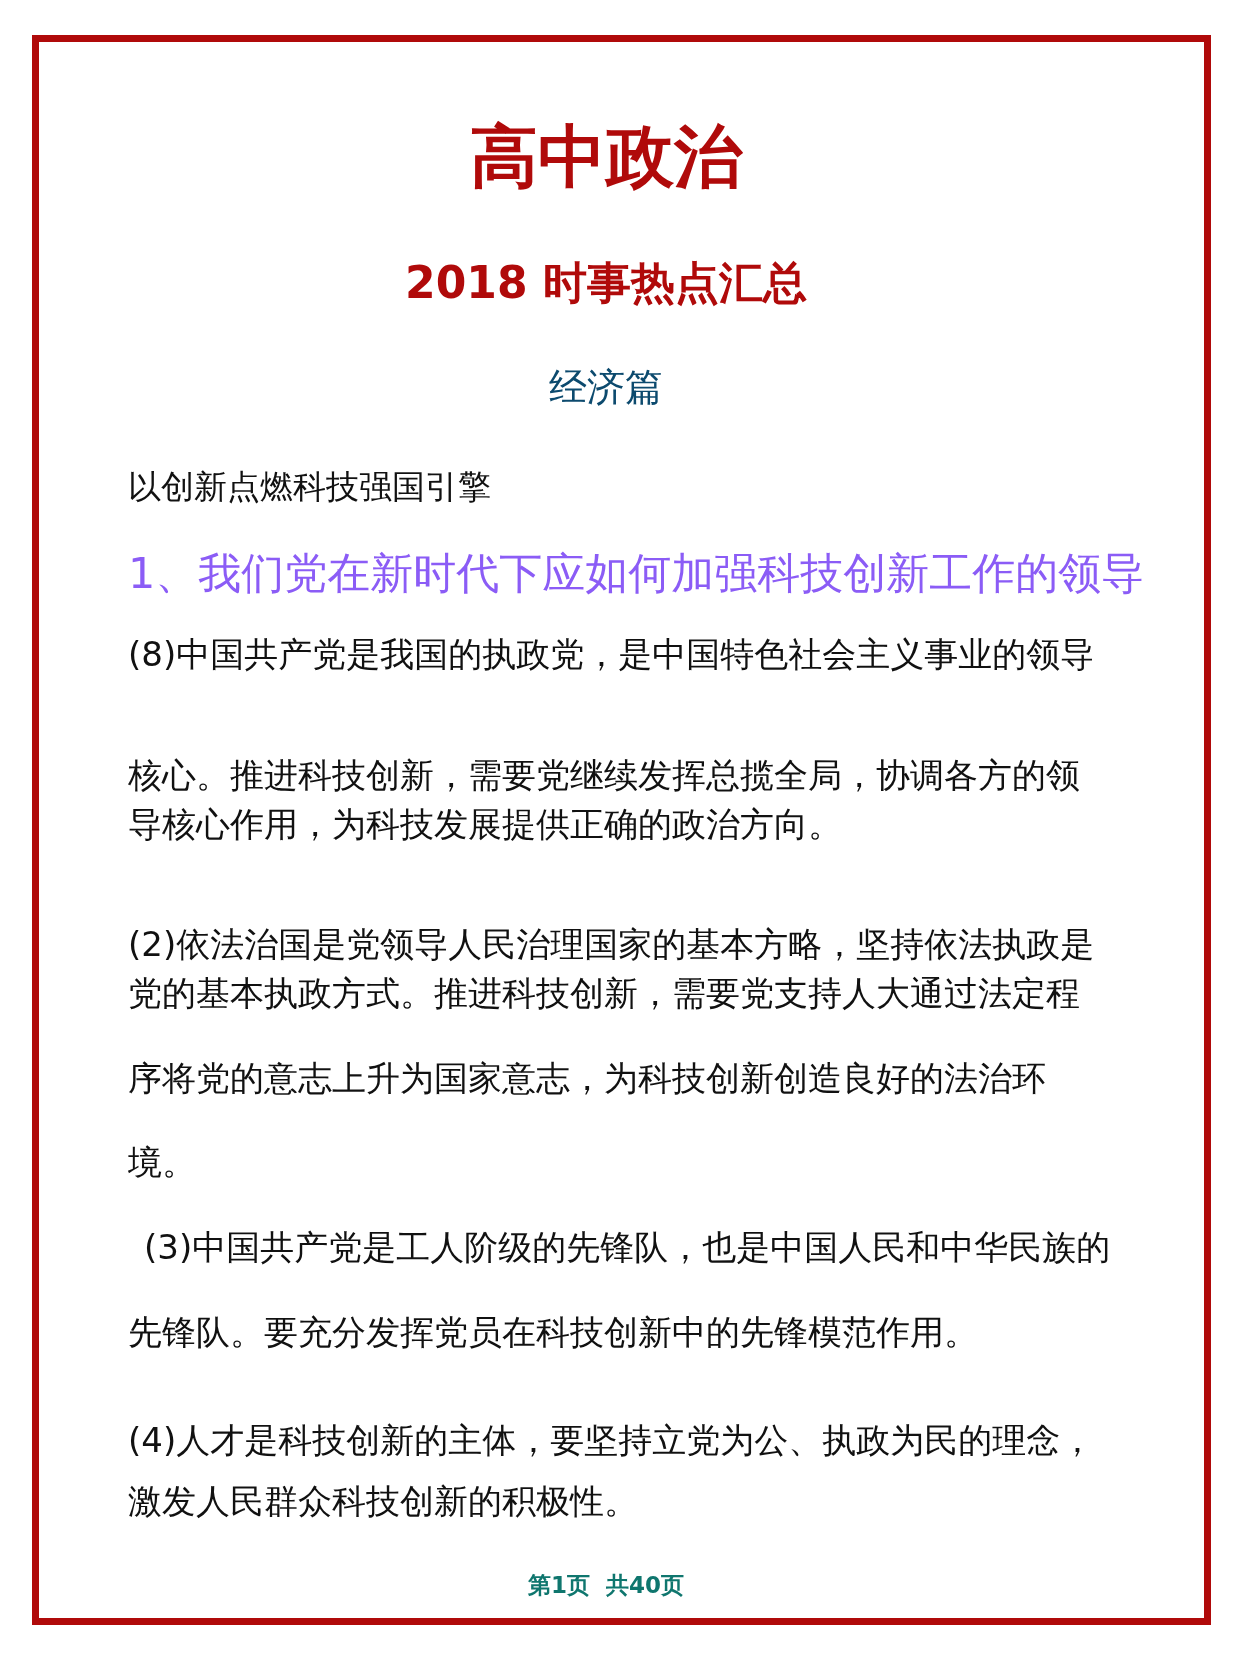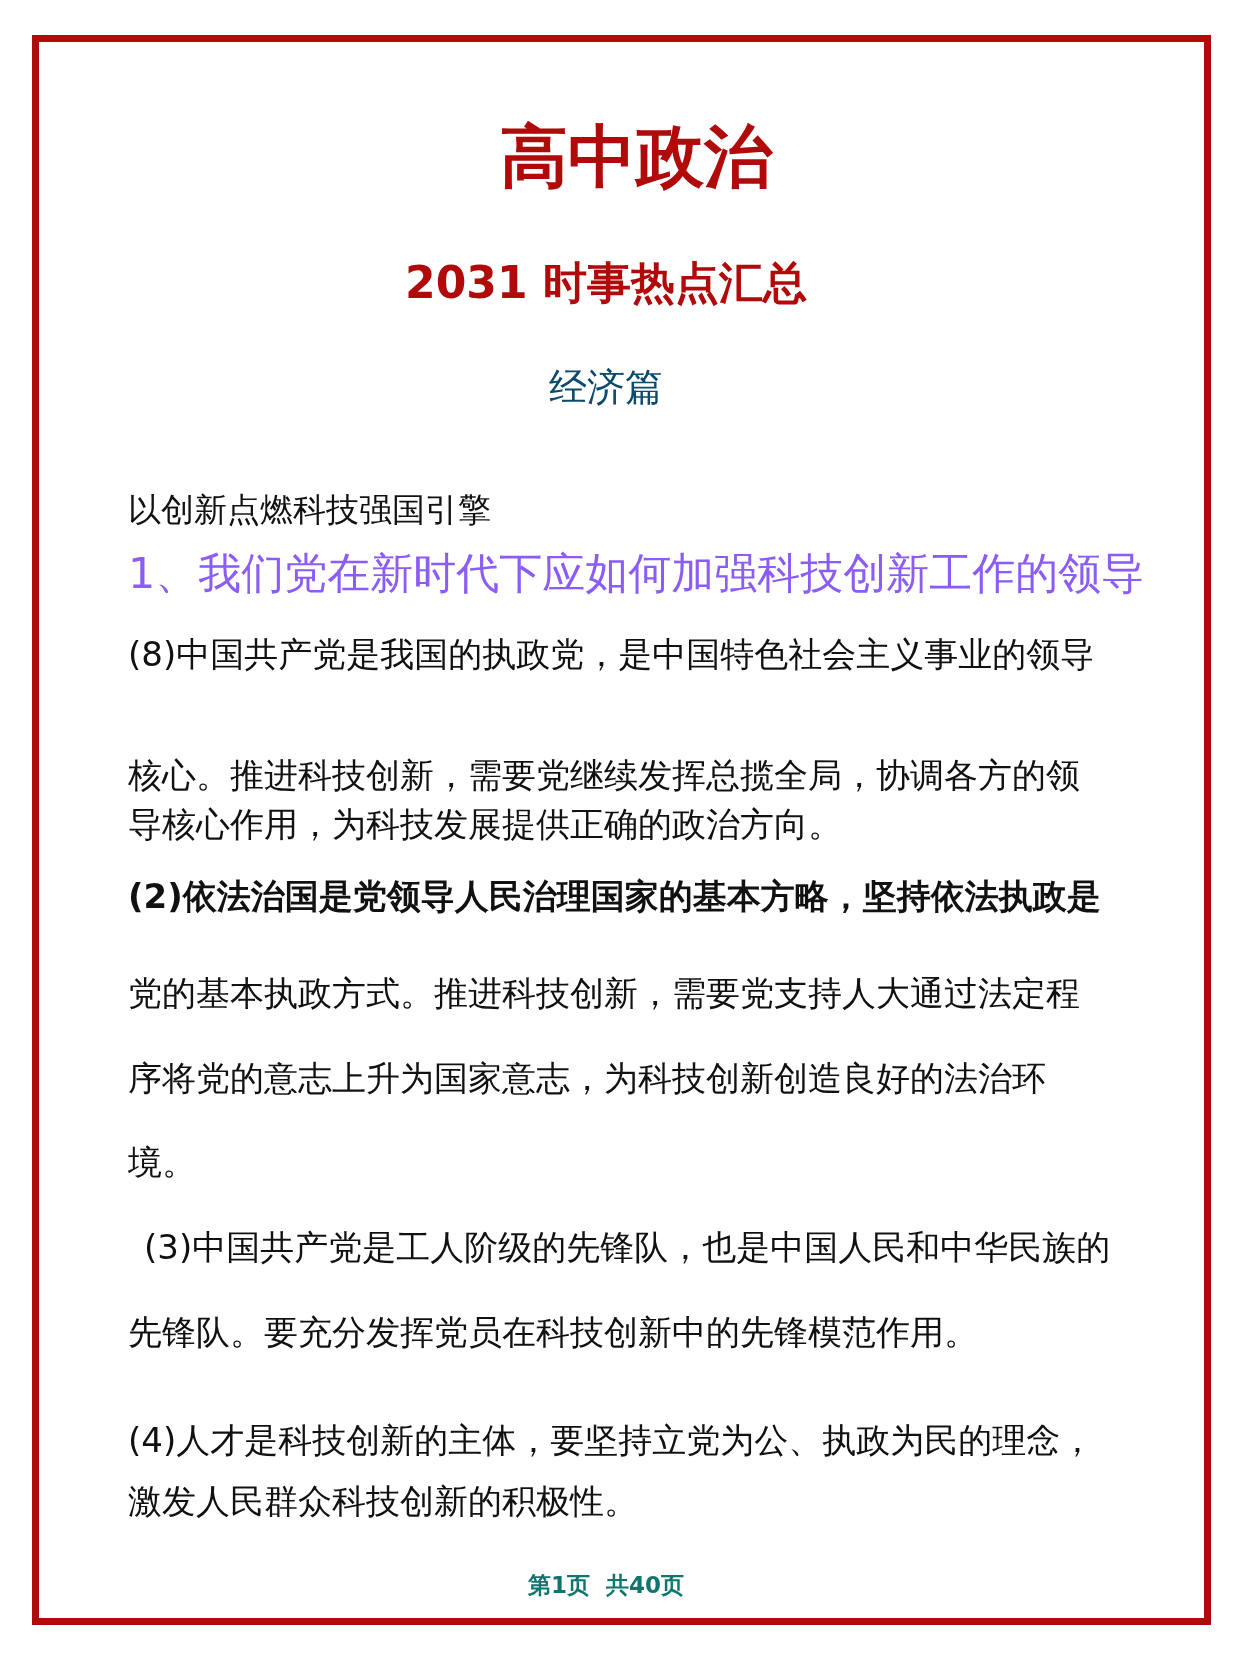--- a/index.html
+++ b/index.html
@@ -33,21 +33,20 @@
     white-space: nowrap;
     margin: 0;
   }
   .title {
     top: 112px;
     font-size: 68px;
     line-height: 90px;
     font-weight: bold;
     color: #B00A0A;
     letter-spacing: 0px;
-    padding-left: 30px;
   }
   .subtitle {
     top: 252px;
     font-size: 44px;
     line-height: 62px;
     font-weight: bold;
     color: #B00A0A;
   }
   .section {
     top: 360px;
@@ -80,34 +79,34 @@
     color: #0f766e;
     white-space: pre;
   }
 </style>
 </head>
 <body>
 
 <div class="frame"></div>
 
 <h1 class="center-line title">高中政治</h1>
-<h2 class="center-line subtitle">2031 时事热点汇总</h2>
+<h2 class="center-line subtitle">2018 时事热点汇总</h2>
 <h3 class="center-line section">经济篇</h3>
 
-<p class="text-line lead" style="top:486px;">以创新点燃科技强国引擎</p>
+<p class="text-line lead" style="top:463px;">以创新点燃科技强国引擎</p>
 <p class="text-line heading" style="top:549px;">1、我们党在新时代下应如何加强科技创新工作的领导</p>
 
 <div>
   <p class="text-line" style="top:630px;">(8)中国共产党是我国的执政党，是中国特色社会主义事业的领导</p>
   <p class="text-line" style="top:715px;margin-top:36px;">核心。推进科技创新，需要党继续发挥总揽全局，协调各方的领</p>
   <p class="text-line" style="top:800px;">导核心作用，为科技发展提供正确的政治方向。</p>
 </div>
 
 <div>
-  <p class="text-line" style="top:872px;font-weight:bold;">(2)依法治国是党领导人民治理国家的基本方略，坚持依法执政是</p>
+  <p class="text-line" style="top:920px;">(2)依法治国是党领导人民治理国家的基本方略，坚持依法执政是</p>
   <p class="text-line" style="top:969px;">党的基本执政方式。推进科技创新，需要党支持人大通过法定程</p>
   <p class="text-line" style="top:1054px;">序将党的意志上升为国家意志，为科技创新创造良好的法治环</p>
   <p class="text-line" style="top:1138px;">境。</p>
 </div>
 
 <div>
   <p class="text-line" style="top:1223px;margin-left:16px;">(3)中国共产党是工人阶级的先锋队，也是中国人民和中华民族的</p>
   <p class="text-line" style="top:1308px;">先锋队。要充分发挥党员在科技创新中的先锋模范作用。</p>
 </div>
 

